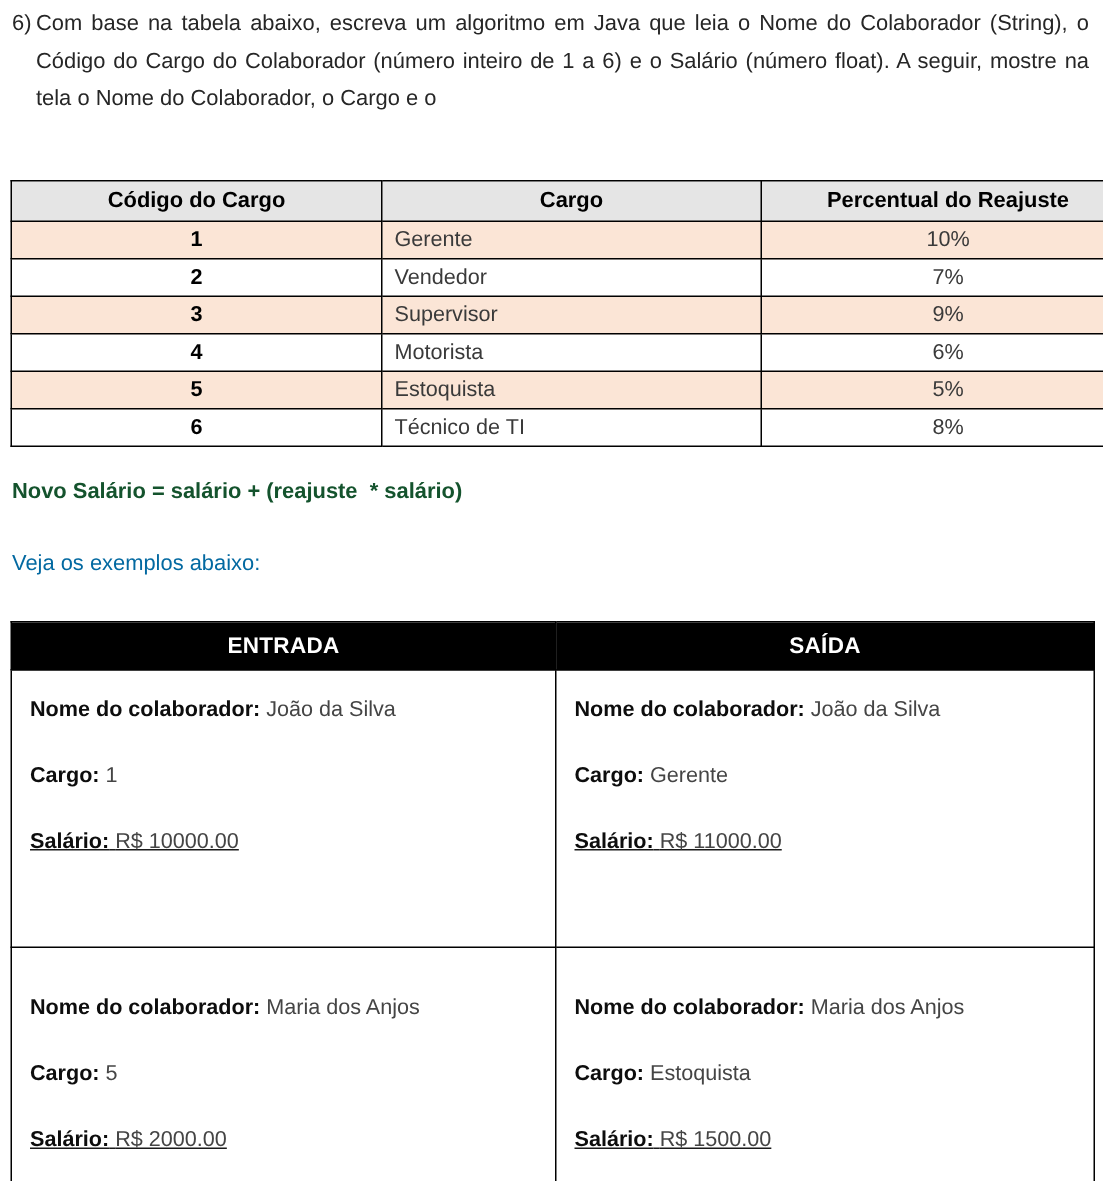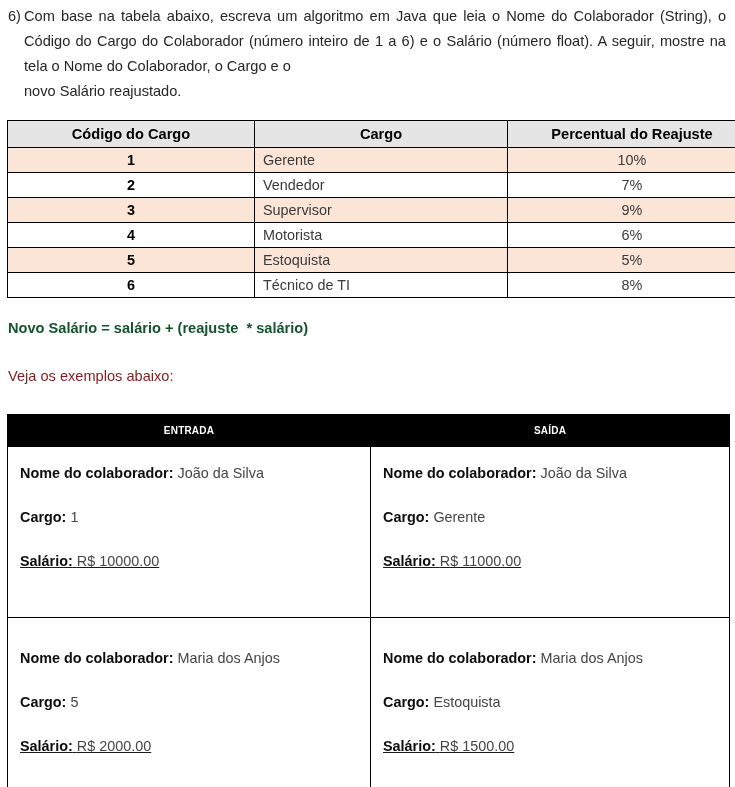--- a/index.html
+++ b/index.html
@@ -100,48 +100,48 @@
     font-size: 14.6px;
     font-weight: bold;
     color: #14532d;
     white-space: pre;
   }
   .lead-in {
     position: absolute;
     left: 8px;
     top: 368px;
     font-size: 14.6px;
-    color: #7f1d1d;
+    color: #0369a1;
   }
 
   
   .examples-table {
     position: absolute;
     left: 7px;
     top: 414px;
     width: 716px;
     border-collapse: collapse;
     table-layout: fixed;
   }
   .examples-table th {
     background: #000000;
     color: #ffffff;
-    font-size: 10px;
+    font-size: 15px;
     font-weight: bold;
     letter-spacing: 0.2px;
     height: 29px;
     text-align: center;
     border: 1px solid #000000;
   }
   .examples-table th.col-entrada { width: 360px; }
   .examples-table th.col-saida   { width: 356px; }
   .examples-table td {
     border: 1px solid #000000;
     vertical-align: top;
-    padding: 16px 0 4px 12px;
+    padding: 16px 0 18px 12px;
     font-size: 14.4px;
   }
   .examples-table tr.ex-row-1 td { height: 150px; }
   .examples-table tr.ex-row-2 td { height: 152px; }
   .ex-line {
     margin: 0 0 24px 0;
     line-height: 20px;
     white-space: nowrap;
   }
   .ex-line:last-child { margin-bottom: 0; text-decoration: underline; }
@@ -154,21 +154,20 @@
     color: #454545;
   }
 </style>
 </head>
 <body>
 
 <div class="question">
   <span class="question-marker">6)</span>
   <span class="question-body">
     <span>Com base na tabela abaixo, escreva um algoritmo em Java que leia o Nome do Colaborador (String), o Código do Cargo do Colaborador (número inteiro de 1 a 6) e o Salário (número float). A seguir, mostre na tela o Nome do Colaborador, o Cargo e o</span>
-    <span class="lastline">novo Salário reajustado.</span>
   </span>
 </div>
 
 <table class="cargo-table">
   <thead>
     <tr>
       <th class="col-codigo">Código do Cargo</th>
       <th class="col-cargo">Cargo</th>
       <th class="col-perc">Percentual do Reajuste</th>
     </tr>

